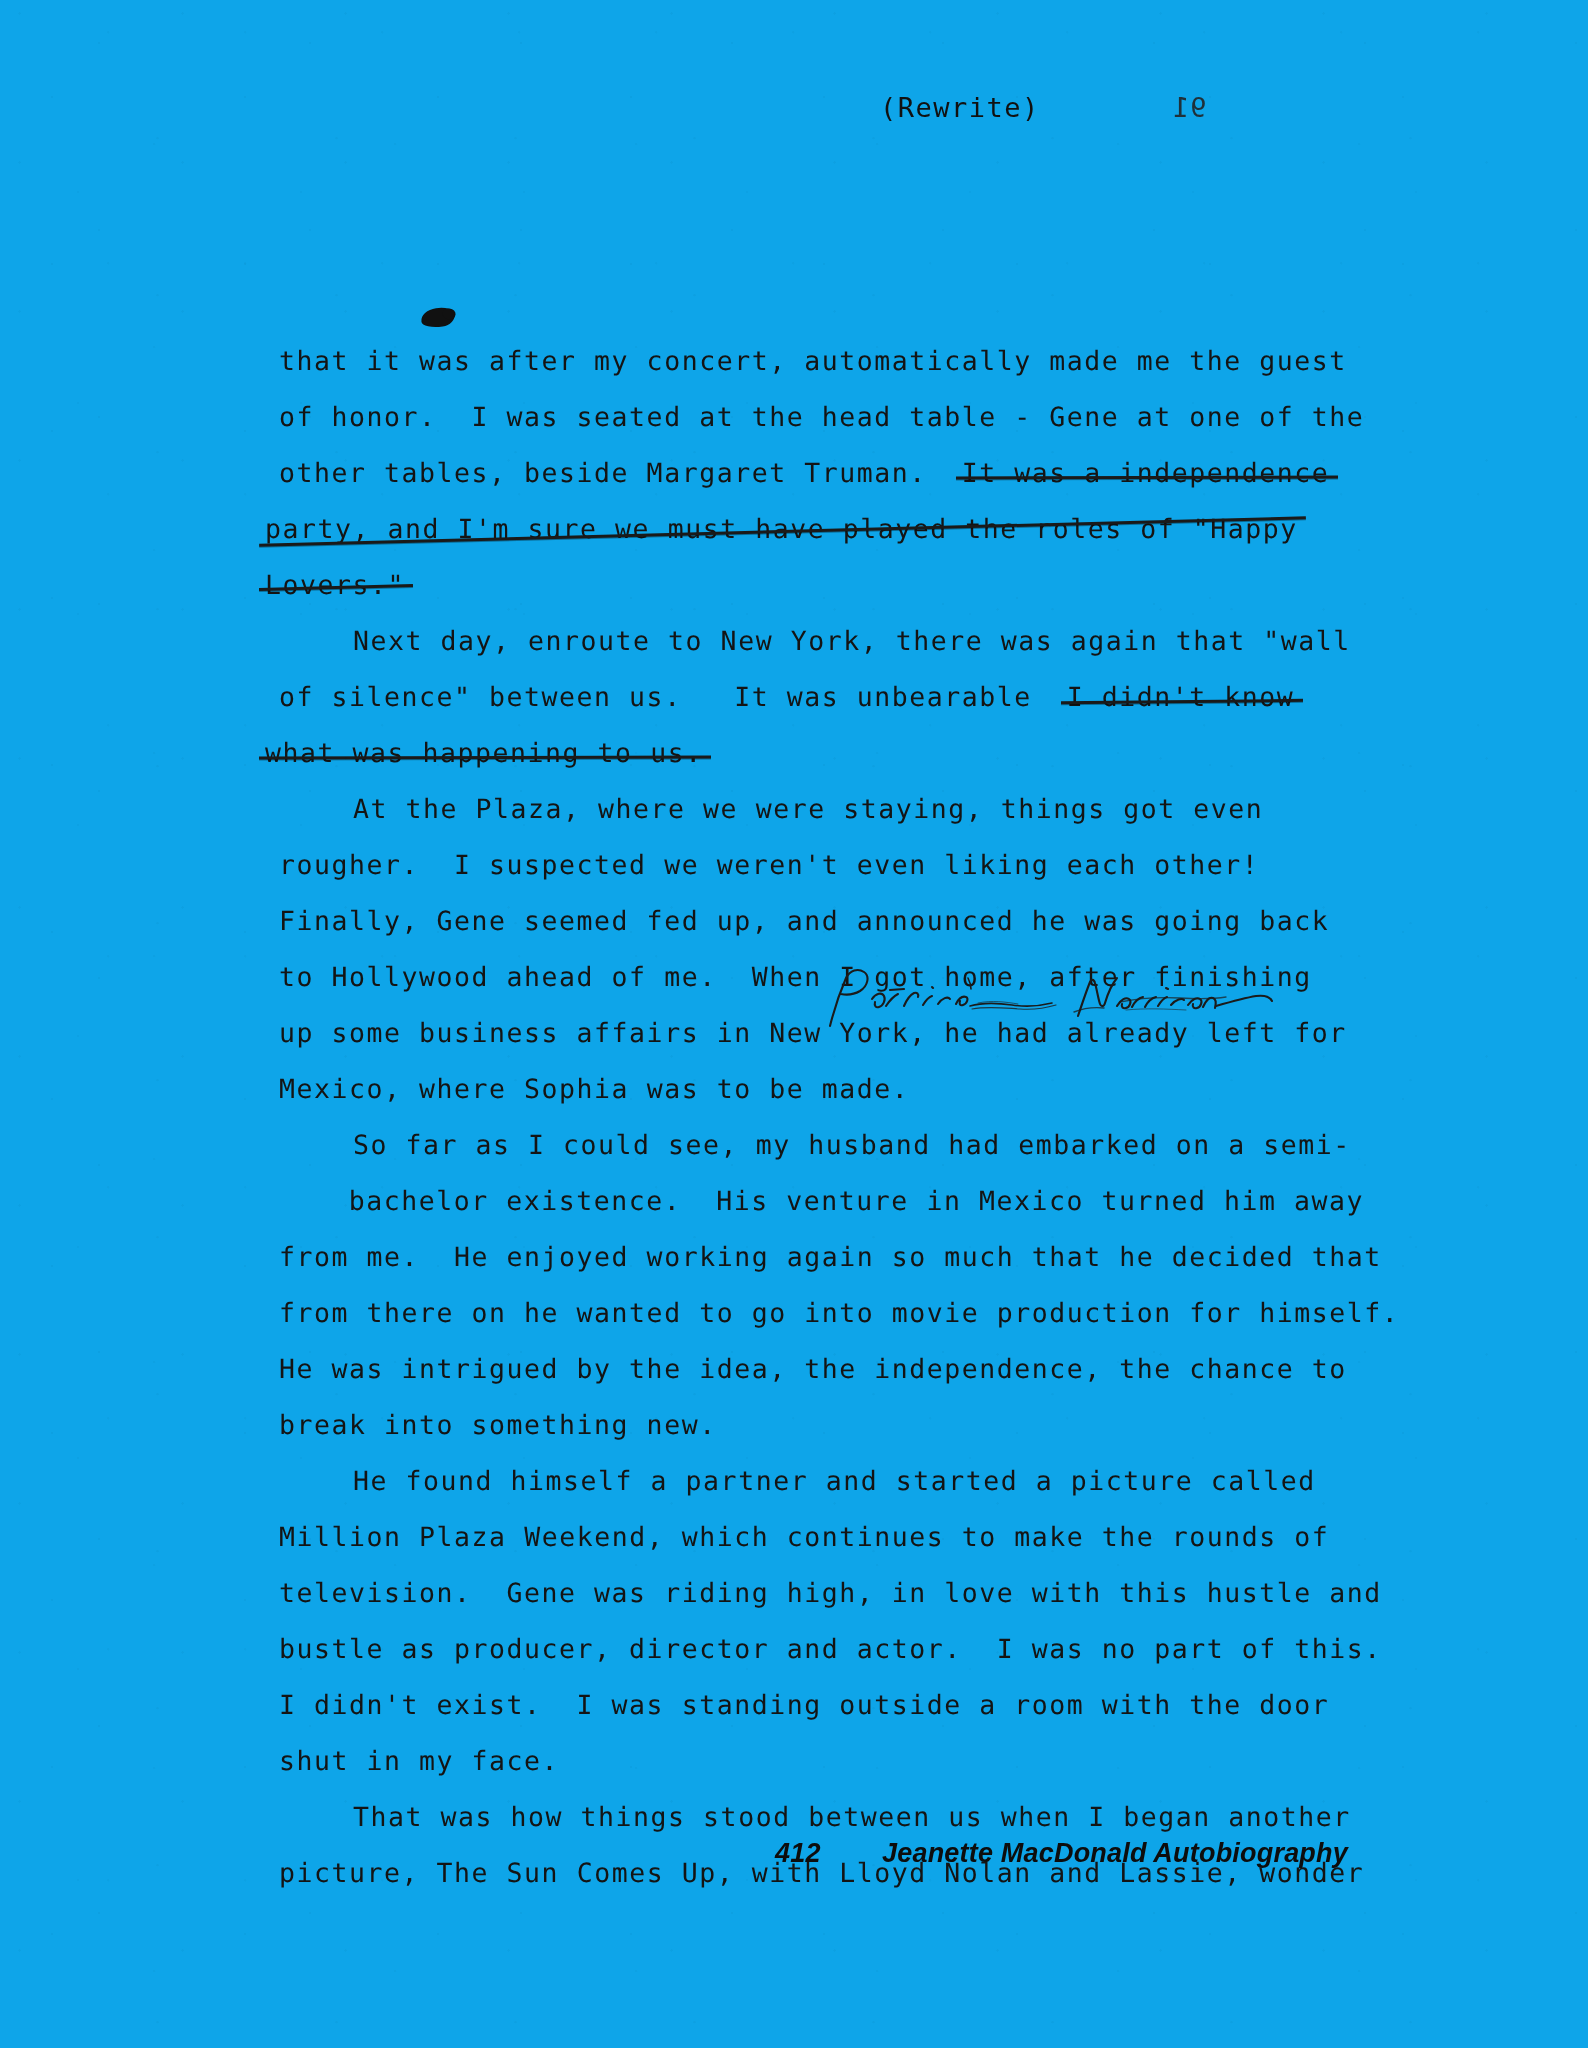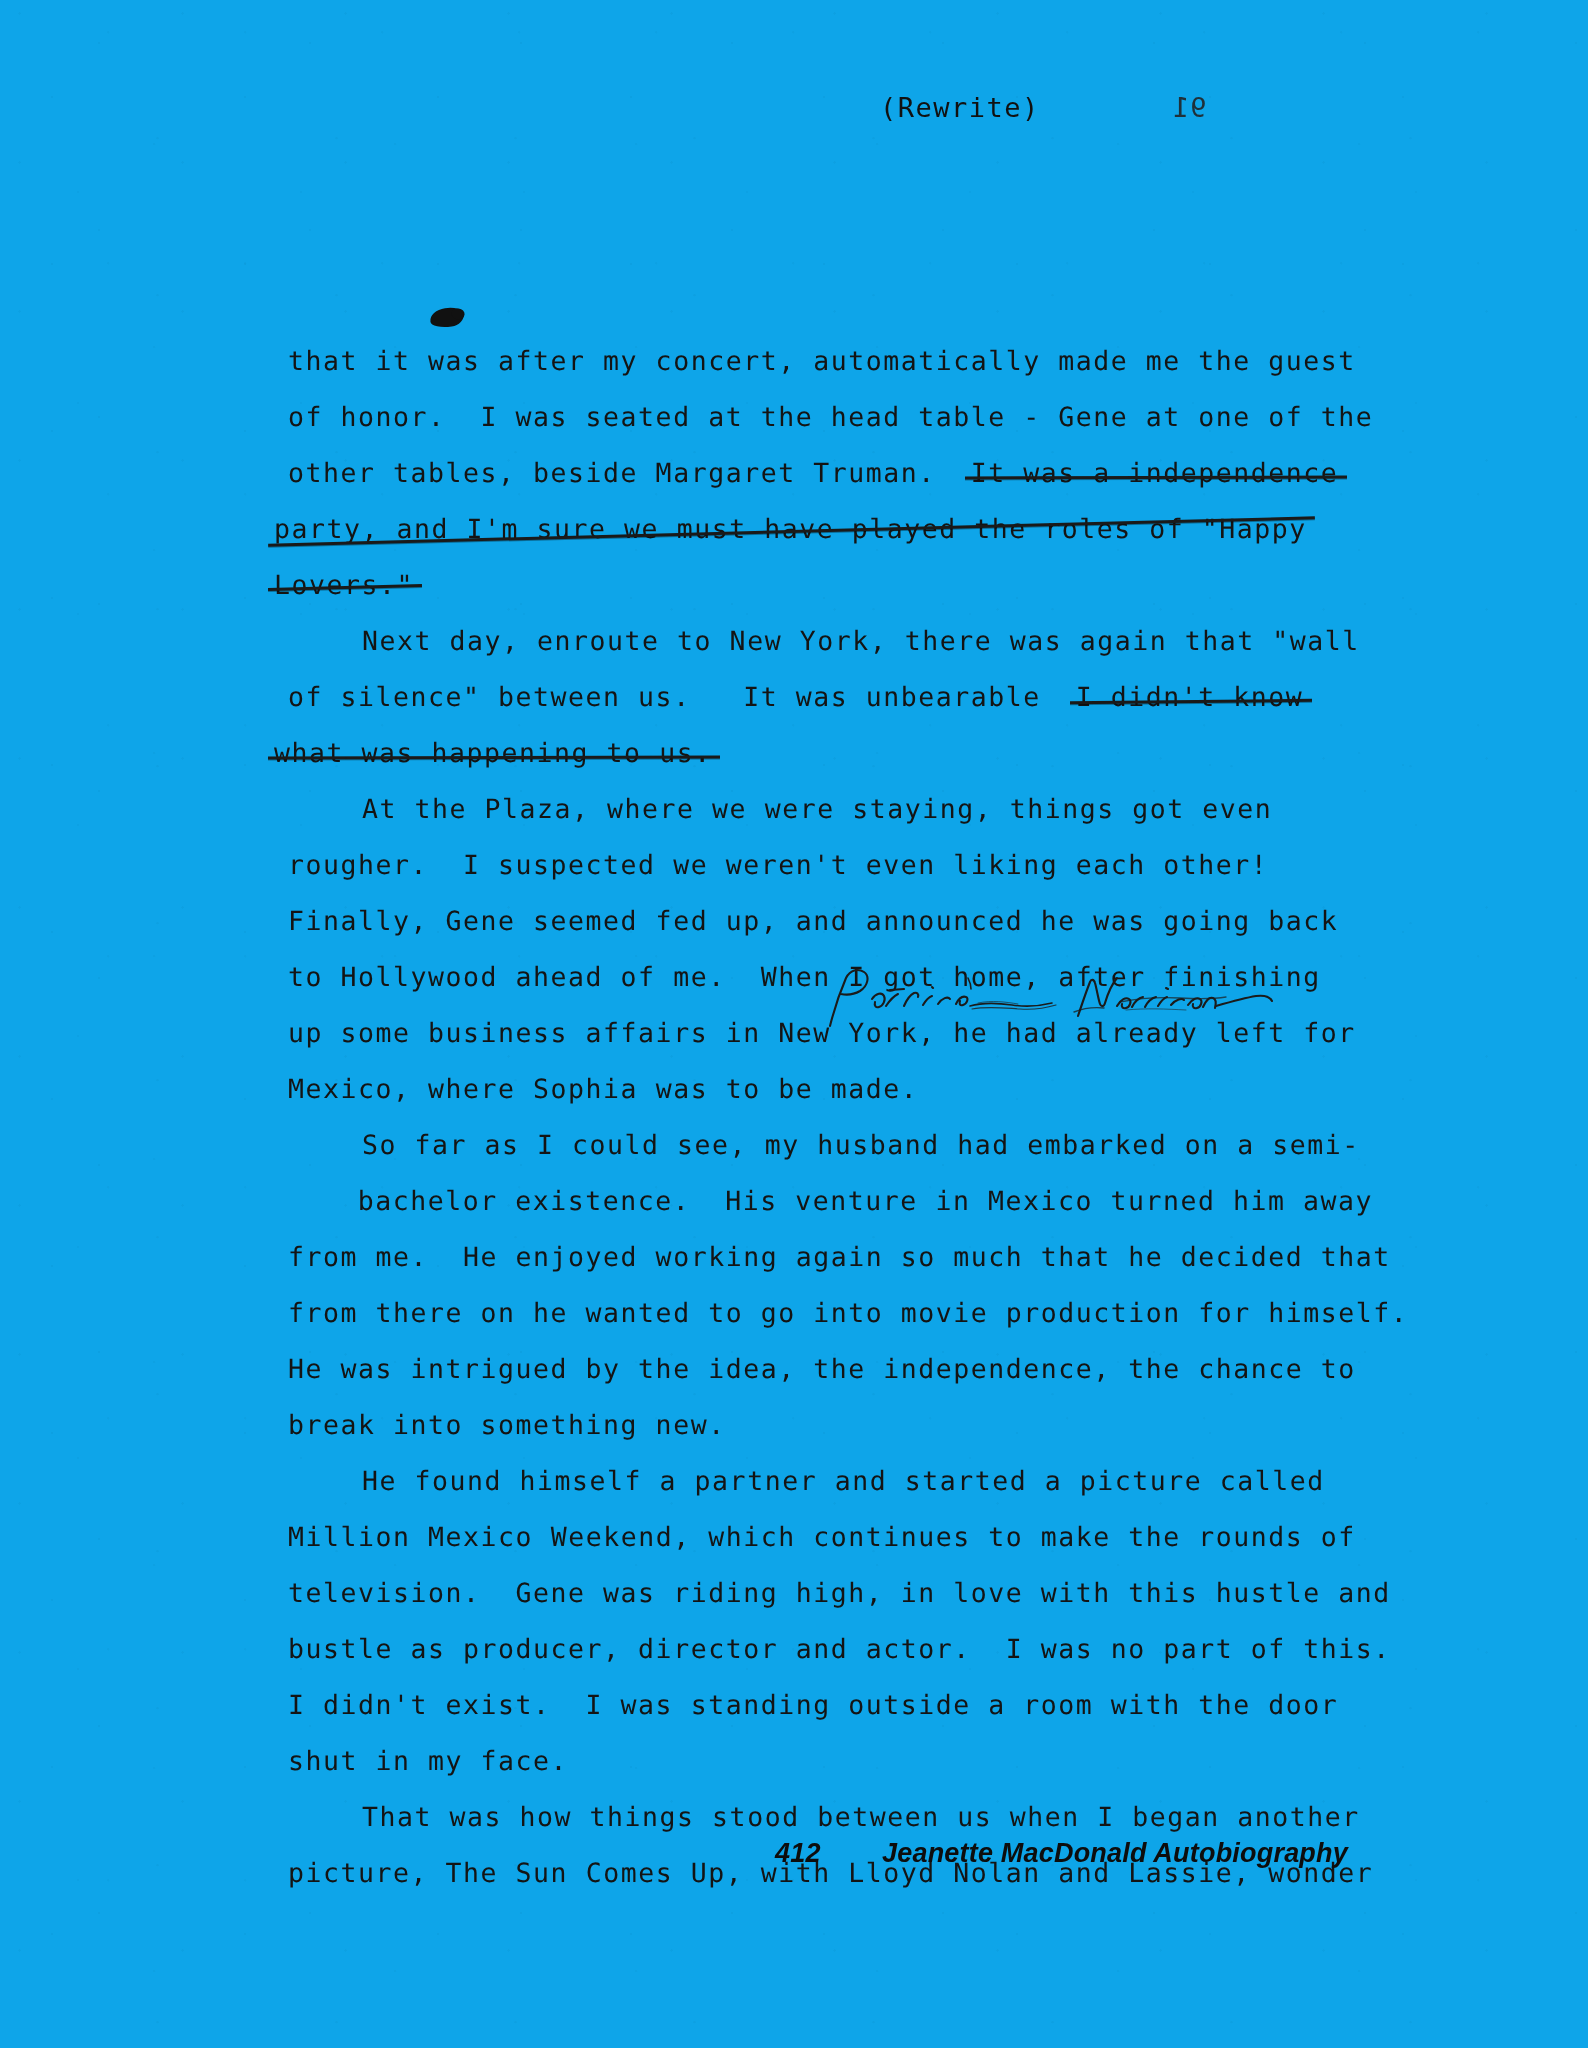--- a/index.html
+++ b/index.html
@@ -62,21 +62,21 @@
     font-size: 27px;
     letter-spacing: 1px;
     color: #222;
     transform: scaleX(-1);
     opacity: .88;
   }
 
   
   #bodyblock {
     position: absolute;
-    left: 183px;
+    left: 174px;
     top: 278px;
     width: 1190px;
   }
   .ln {
     position: relative;
     height: 56px;
     line-height: 56px;
     font-size: 26.5px;
     letter-spacing: 1.55px;
     color: #141414;
@@ -264,21 +264,21 @@
 
     <div class="ln">
       <span>break into something new.</span>
     </div>
 
     <div class="ln ind">
       <span>He found himself a partner and started a picture called</span>
     </div>
 
     <div class="ln">
-      <span class="u">Million</span> <span class="u">Mexico</span> <span class="u">Weekend</span><span>, which continues to make the rounds of</span>
+      <span class="u">Million</span> <span class="u">Plaza</span> <span class="u">Weekend</span><span>, which continues to make the rounds of</span>
     </div>
 
     <div class="ln">
       <span>television.  Gene was riding high, in love with this hustle and</span>
     </div>
 
     <div class="ln">
       <span>bustle as producer, director and actor.  I was no part of this.</span>
     </div>
 

